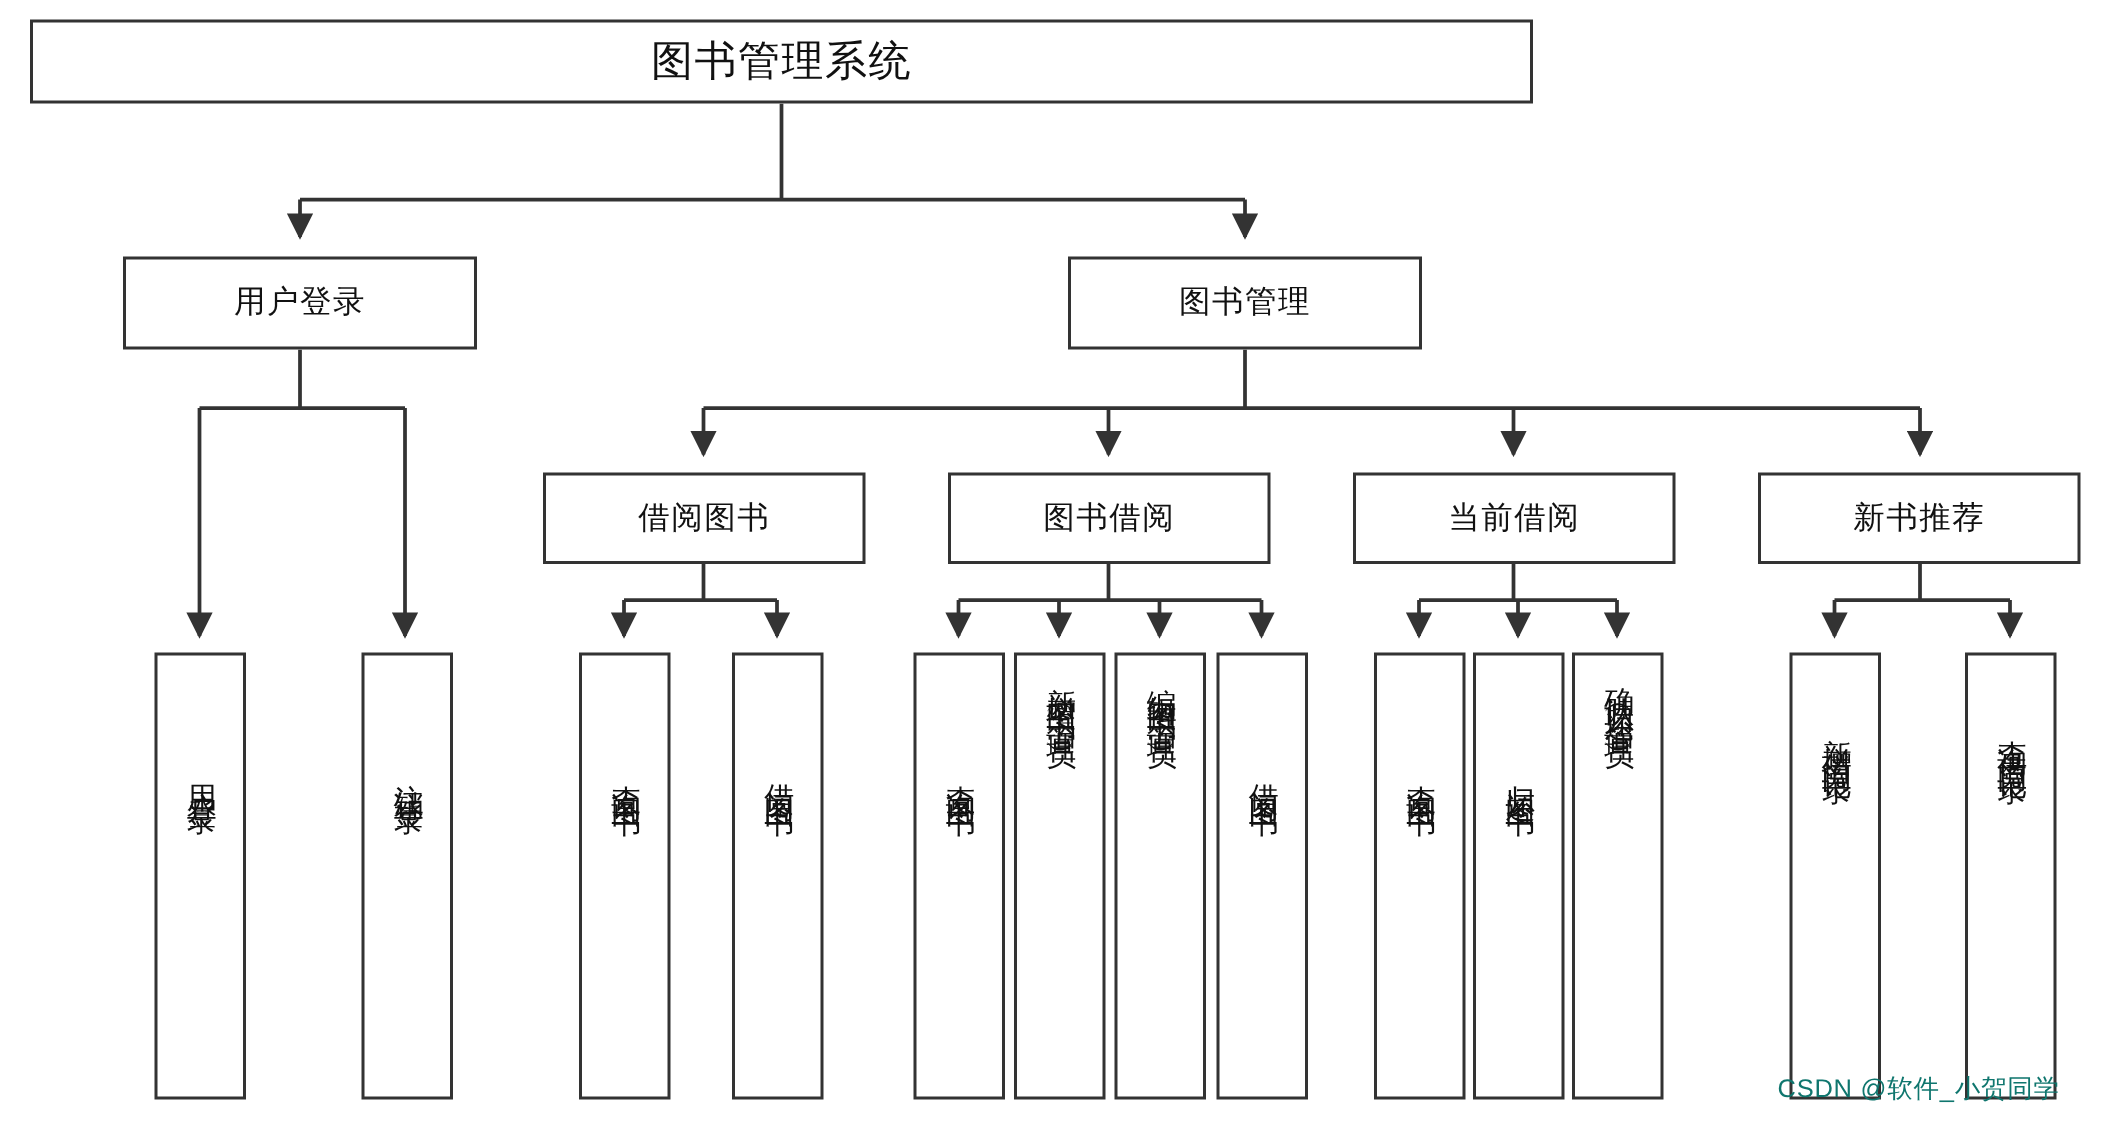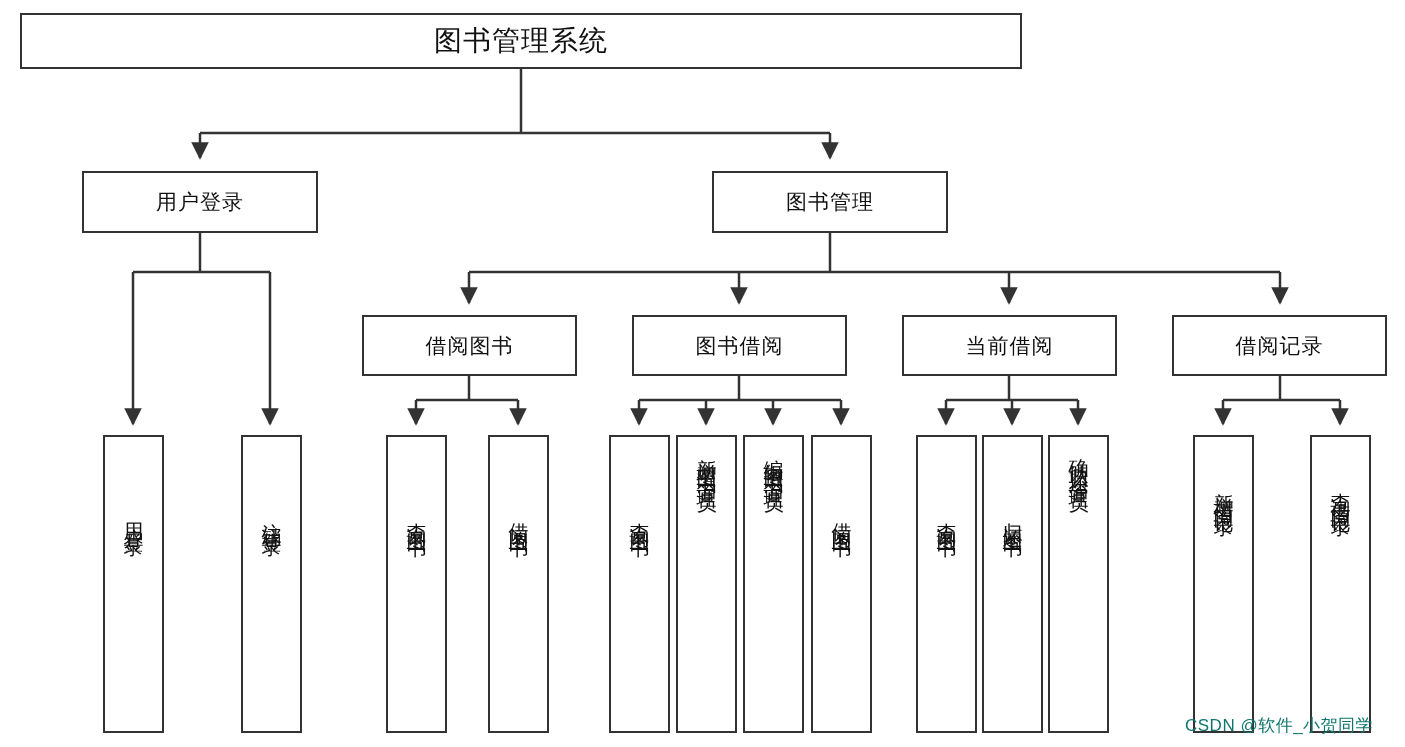--- a/index.html
+++ b/index.html
@@ -146,21 +146,21 @@
 
   <div class="node horiz" style="left:632px; top:315px; width:215px; height:61px;align-items:center;">
     <span>图书借阅</span>
   </div>
 
   <div class="node horiz" style="left:902px; top:315px; width:215px; height:61px;">
     <span>当前借阅</span>
   </div>
 
   <div class="node horiz" style="left:1172px; top:315px; width:215px; height:61px;">
-    <span>借阅记录</span>
+    <span>新书推荐</span>
   </div>
 
   <div class="node leaf leaf-mid" style="left:103px; top:435px; width:61px; height:298px; padding-top:70px;">
     <span class="vtext">用户登录</span>
   </div>
 
   <div class="node leaf leaf-mid" style="left:241px; top:435px; width:61px; height:298px; padding-top:70px;">
     <span class="vtext">注销登录</span>
   </div>
 

